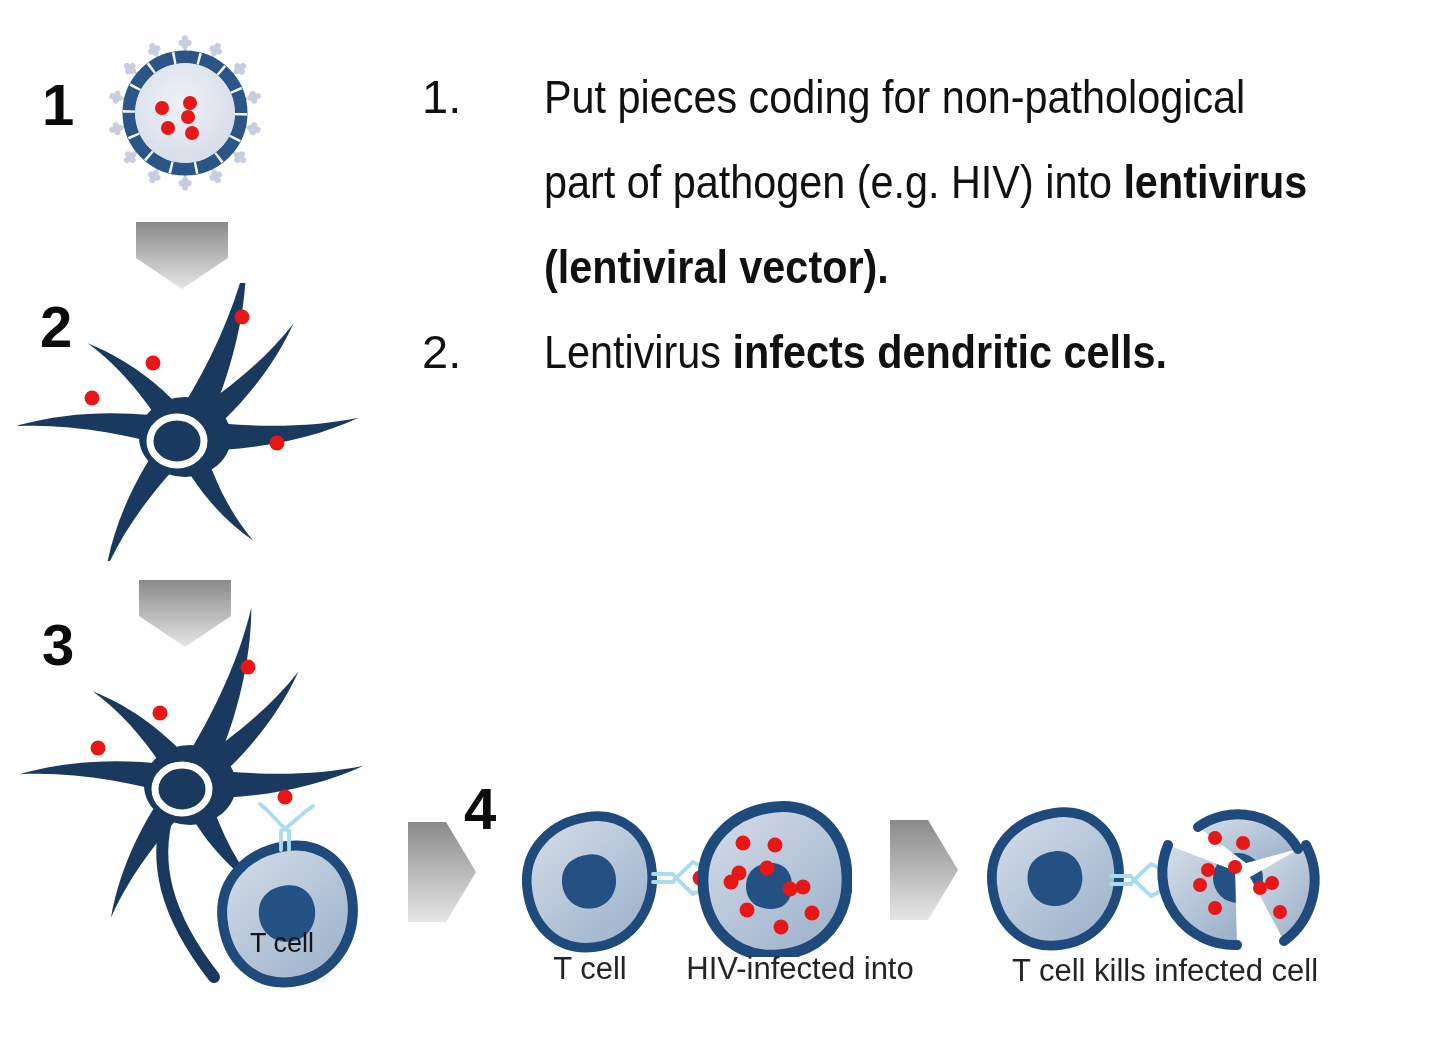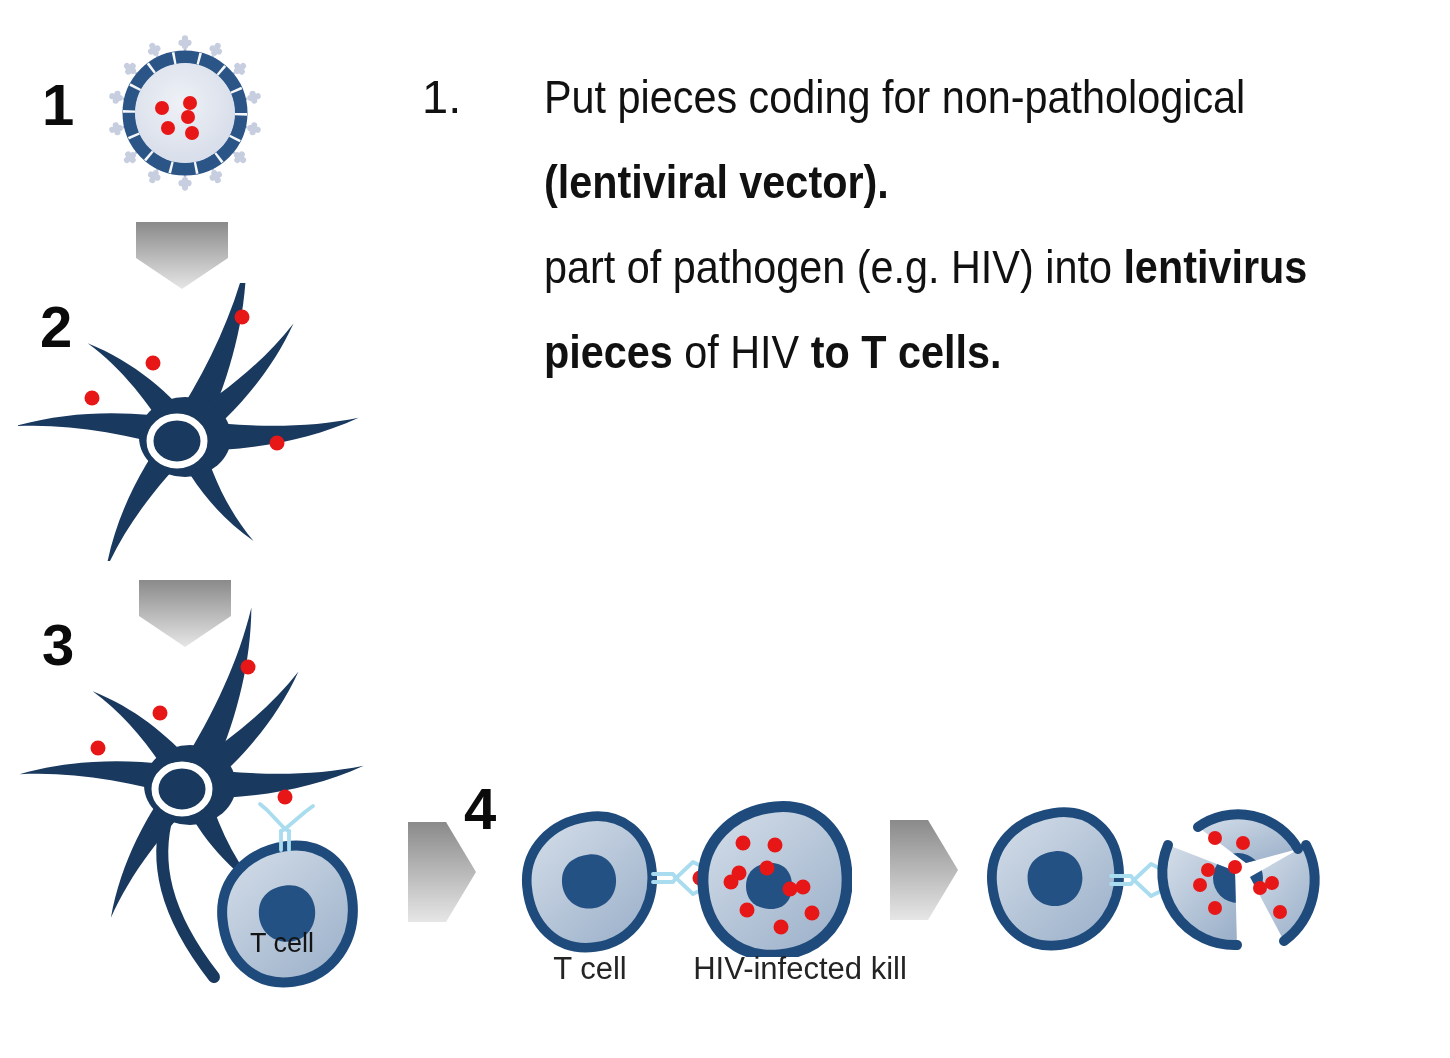--- a/index.html
+++ b/index.html
@@ -199,27 +199,27 @@
         <circle class="rd" cx="267" cy="194" r="7.5"></circle>
     </g>
   </svg>
   <div class="tc3label" style="left:226px;top:930px;width:112px">T cell</div>
 
   <div class="list">
     <div class="row">
       <span class="num">1.</span><span class="txt"><span class="seg">Put pieces coding for non-pathological</span></span>
     </div>
     <div class="row">
+      <span class="num"></span><span class="txt"><span class="seg">part of pathogen (e.g. HIV) into </span><span class="seg b">lentivirus</span></span>
+    </div>
+    <div class="row">
       <span class="num"></span><span class="txt"><span class="seg b">(lentiviral vector).</span></span>
     </div>
     <div class="row">
-      <span class="num"></span><span class="txt"><span class="seg">part of pathogen (e.g. HIV) into </span><span class="seg b">lentivirus</span></span>
-    </div>
-    <div class="row">
-      <span class="num"></span><span class="txt"><span class="seg b">pieces</span><span class="seg"> of HIV </span><span class="seg b">to T cells.</span></span>
+      <span class="num">2.</span><span class="txt"><span class="seg">Lentivirus </span><span class="seg b">infects dendritic cells.</span></span>
     </div>
   </div>
 
   <svg class="abs" style="left:406px;top:820px" width="72" height="104" viewBox="0 0 72 104">
     <path d="M2,2 H40 L70,52 L40,102 H2 Z" fill="url(#arrGv)"></path>
   </svg>
 
   <svg class="abs" style="left:516px;top:810px" width="146" height="144" viewBox="0 0 160 165">
     <use href="#tcellSym" width="160" height="165"></use>
   </svg>
@@ -290,15 +290,16 @@
         <circle class="rd" cx="70" cy="87" r="7"></circle>
       <circle class="rd" cx="62" cy="102" r="7"></circle>
         <circle class="rd" cx="122" cy="105" r="7"></circle>
       <circle class="rd" cx="134" cy="100" r="7"></circle>
         <circle class="rd" cx="77" cy="125" r="7"></circle>
       <circle class="rd" cx="142" cy="129" r="7"></circle>
     </g>
   </svg>
 
   <div class="celllabel" style="left:520px;top:952px;width:140px">T cell</div>
-  <div class="celllabel" style="left:674px;top:952px;width:252px">HIV-infected kill</div>
+  <div class="celllabel" style="left:674px;top:952px;width:252px">HIV-infected into</div>
+  <div class="celllabel" style="left:1000px;top:954px;width:330px">T cell kills infected cell</div>
 
 </div>
 
 </body></html>

